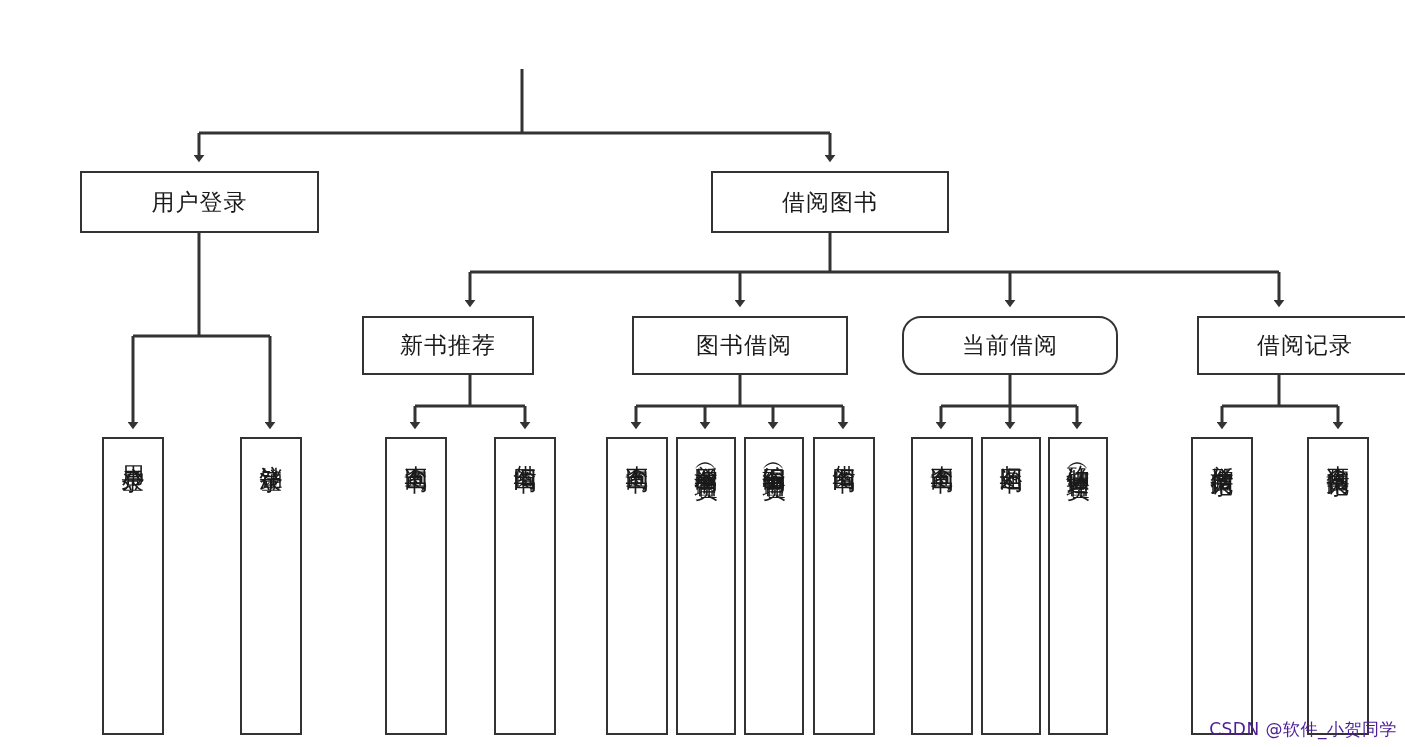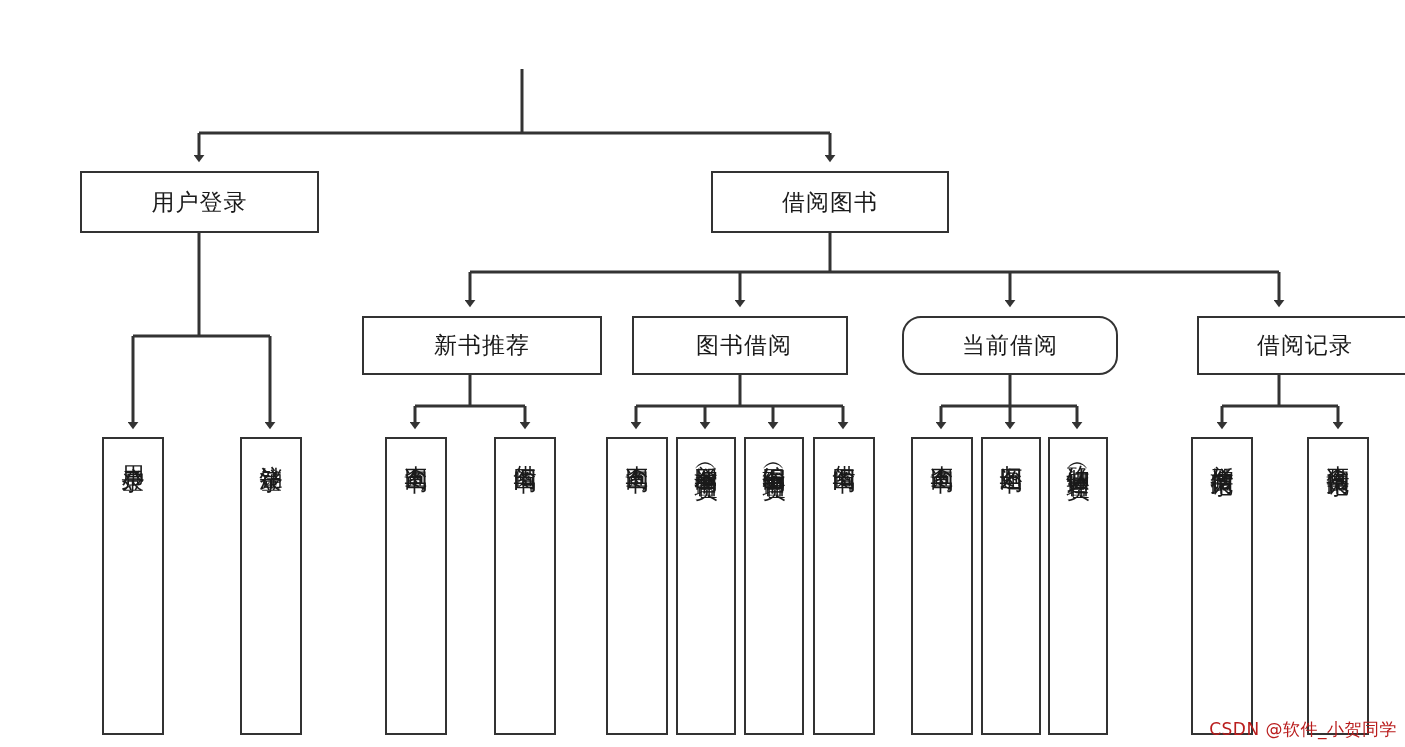--- a/index.html
+++ b/index.html
@@ -55,21 +55,21 @@
     text-align: start;
   }
   .hlabel {
     white-space: nowrap;
   }
   #watermark {
     position: absolute;
     right: 8px;
     bottom: 6px;
     font-size: 17px;
-    color: #b91c1c;
+    color: #4c1d95;
     letter-spacing: 0.5px;
     white-space: nowrap;
   }
 </style>
 </head>
 <body>
 
 <div id="diagram-root">
 
   <svg id="edges-layer" viewBox="0 0 1405 747" width="1405" height="747" xmlns="http://www.w3.org/2000/svg">
@@ -124,21 +124,21 @@
   </svg>
 
 
   <div class="node horizontal" style="left:80px; top:171px; width:239px; height:62px;">
     <span class="hlabel">用户登录</span>
   </div>
   <div class="node horizontal" style="left:711px; top:171px; width:238px; height:62px;">
     <span class="hlabel">借阅图书</span>
   </div>
 
-  <div class="node horizontal" style="left:362px; top:316px; width:240px; height:59px;">
+  <div class="node horizontal" style="left:362px; top:316px; width:172px; height:59px;">
     <span class="hlabel">新书推荐</span>
   </div>
   <div class="node horizontal" style="left:632px; top:316px; width:216px; height:59px;padding-left:8px;">
     <span class="hlabel">图书借阅</span>
   </div>
   <div class="node horizontal" style="left:902px; top:316px; width:216px; height:59px;border-radius:19px;">
     <span class="hlabel">当前借阅</span>
   </div>
   <div class="node horizontal" style="left:1197px; top:316px; width:216px; height:59px;">
     <span class="hlabel">借阅记录</span>

